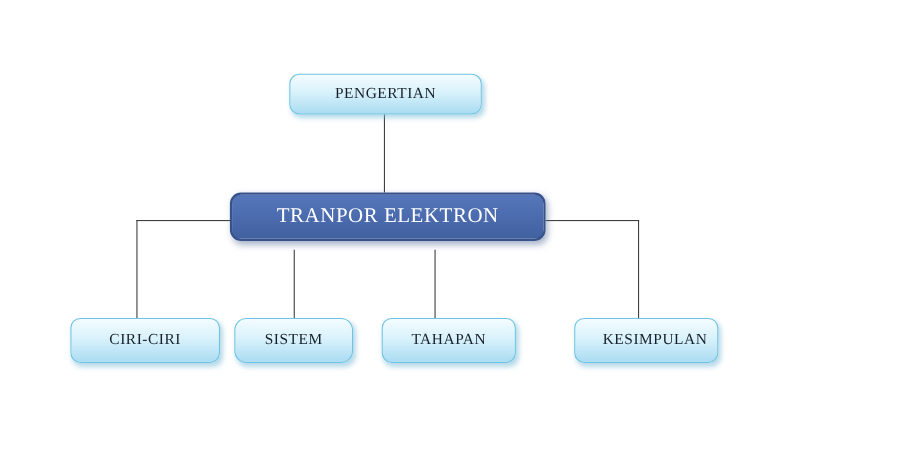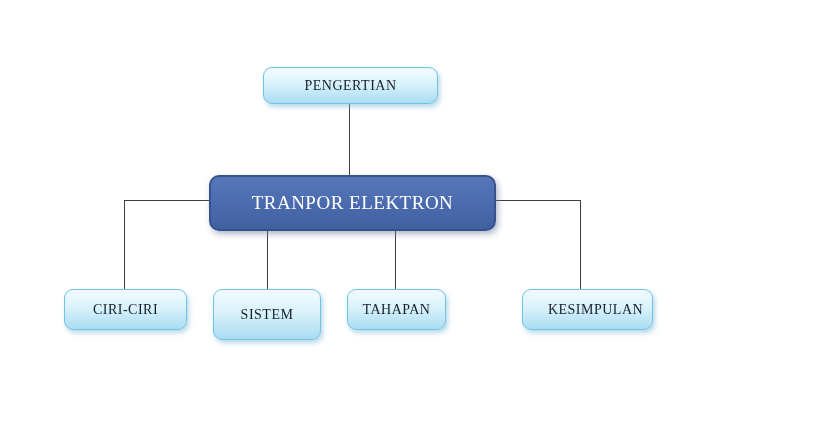--- a/index.html
+++ b/index.html
@@ -58,33 +58,33 @@
   <div class="line line-v" style="left:124px; top:188px; height:90px;"></div>
   <div class="line line-v" style="left:267px; top:215px; height:63px;"></div>
   <div class="line line-v" style="left:395px; top:215px; height:63px;"></div>
   <div class="line line-h" style="left:496px; top:188px; width:85px;"></div>
   <div class="line line-v" style="left:580px; top:188px; height:90px;"></div>
 
   <div class="node node-light" style="left:263px; top:55px; width:175px; height:37px;">
     <span>PENGERTIAN</span>
   </div>
 
-  <div class="node node-root" style="left:209px; top:163px; width:287px; height:56px;">
+  <div class="node node-root" style="left:209px; top:163px; width:287px; height:44px;">
     <span>TRANPOR ELEKTRON</span>
   </div>
 
-  <div class="node node-light" style="left:64px; top:277px; width:123px; height:41px;">
+  <div class="node node-light" style="left:64px; top:277px; width:136px; height:41px;">
     <span>CIRI-CIRI</span>
   </div>
 
-  <div class="node node-light" style="left:213px; top:277px; width:108px; height:51px;">
+  <div class="node node-light" style="left:213px; top:277px; width:108px; height:41px;border-radius:11px;">
     <span>SISTEM</span>
   </div>
 
-  <div class="node node-light" style="left:347px; top:277px; width:99px; height:41px;">
+  <div class="node node-light" style="left:347px; top:277px; width:122px; height:41px;">
     <span>TAHAPAN</span>
   </div>
 
   <div class="node node-light" style="left:522px; top:277px; width:131px; height:41px;padding-left:16px;">
     <span>KESIMPULAN</span>
   </div>
 
 </div>
 
 </body></html>

